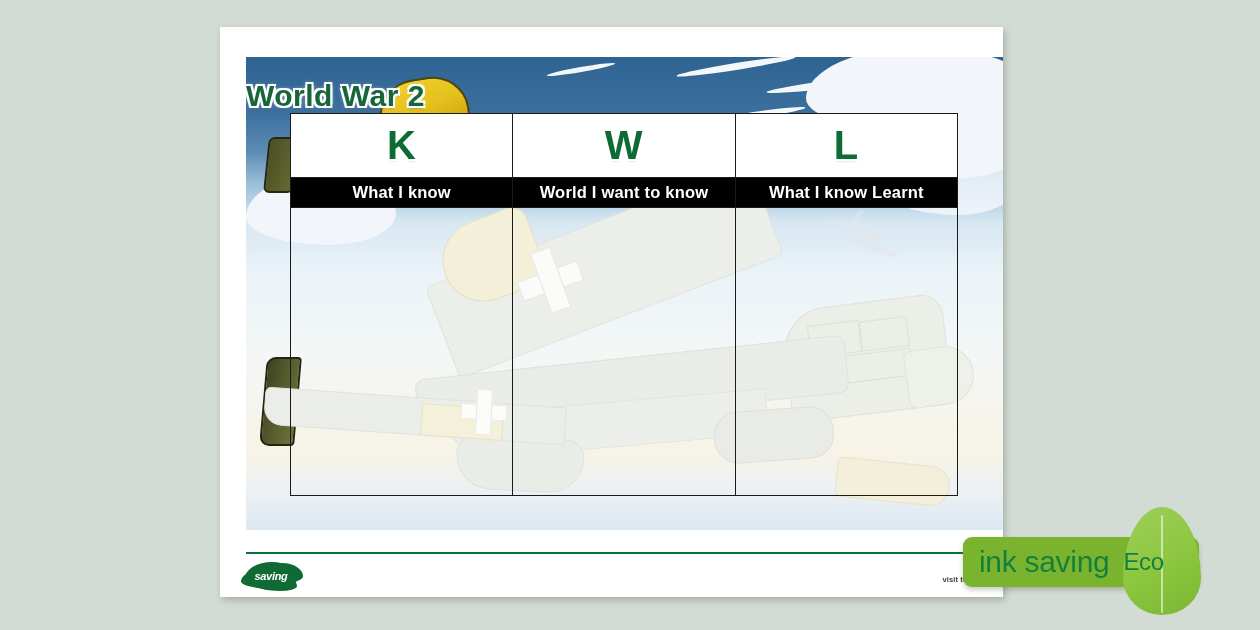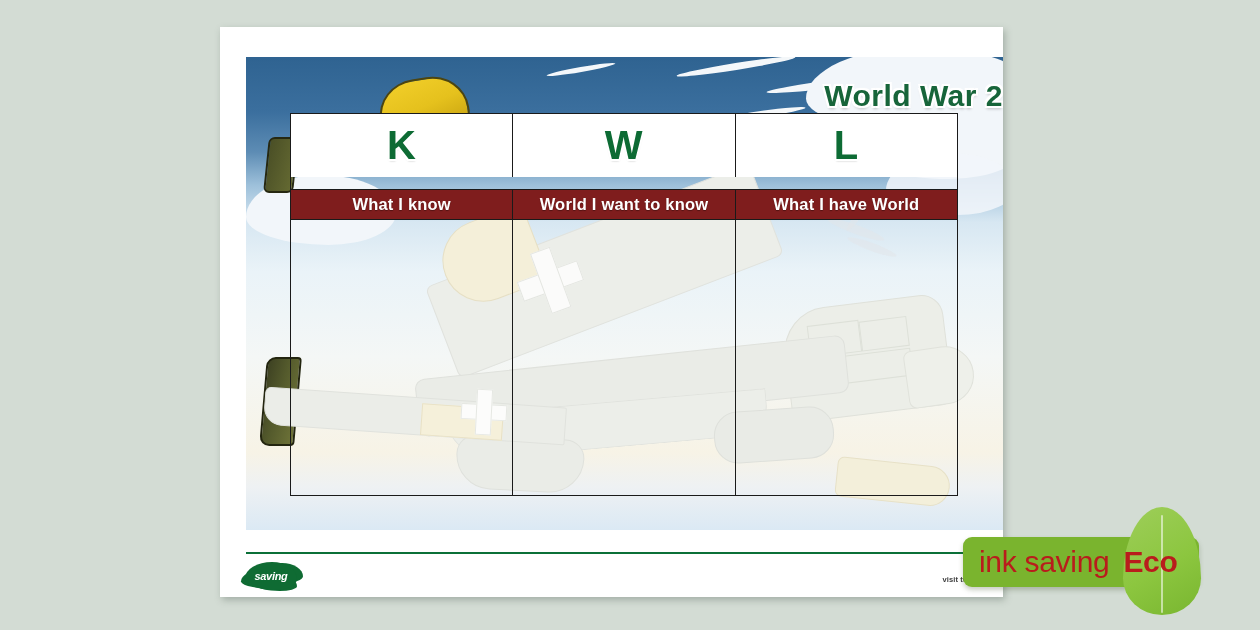--- a/index.html
+++ b/index.html
@@ -266,24 +266,23 @@
     flex-direction: column;
   }
   #kwl-head-letters {
     display: flex;
     height: 63px;
     background: #ffffff;
   }
   #kwl-head-labels {
     display: flex;
     height: 29px;
-    background: #7f1d1d;
+    background: #000000;
     border-top: 1.5px solid #1a1a1a;
     border-bottom: 1.5px solid #1a1a1a;
-    margin-top: 12px;
   }
   #kwl-body {
     display: flex;
     flex: 1;
   }
   .kwl-col {
     flex: 1 1 0;
     display: flex;
     align-items: center;
     justify-content: center;
@@ -311,21 +310,21 @@
     white-space: nowrap;
     text-shadow: 0 1px 1px rgba(0,0,0,.35);
   }
   .kwl-cell { background: transparent; }
 
   
   #worksheet-title {
     position: absolute;
     left: 0; right: 0;
     top: 22px;
-    text-align: right;
+    text-align: left;
     font-size: 30px;
     font-weight: 700;
     color: #17653a;
     letter-spacing: .5px;
     text-shadow:
       -2px -2px 0 #ffffff,
        2px -2px 0 #ffffff,
       -2px  2px 0 #ffffff,
        2px  2px 0 #ffffff,
        0 0 5px #ffffff,
@@ -422,25 +421,25 @@
   }
   #eco-text {
     position: absolute;
     left: 16px;
     top: 3px;
     width: 252px;
     height: 50px;
     display: flex;
     align-items: center;
     gap: 14px;
-    color: #b91c1c;
+    color: #15803d;
     z-index: 2;
   }
   #eco-text .ink-saving { font-size: 30px; font-weight: 400; letter-spacing: -.3px; }
-  #eco-text .eco { font-size: 30px; font-weight: 700; letter-spacing: -.3px; }
+  #eco-text .eco { font-size: 24px; font-weight: 400; letter-spacing: -.3px; }
 </style>
 </head>
 <body>
 
 <div id="root">
 
   <div id="paper-sheet">
 
     <div id="worksheet-image">
 
@@ -514,21 +513,21 @@
         </div>
 
         <div id="kwl-head-labels">
           <div class="kwl-col">
             <span class="kwl-label">What I know</span>
           </div>
           <div class="kwl-col">
             <span class="kwl-label">World I want to know</span>
           </div>
           <div class="kwl-col">
-            <span class="kwl-label">What I have World</span>
+            <span class="kwl-label">What I know Learnt</span>
           </div>
         </div>
 
         <div id="kwl-body">
           <div class="kwl-col kwl-cell"></div>
           <div class="kwl-col kwl-cell"></div>
           <div class="kwl-col kwl-cell"></div>
         </div>
 
       </div>

